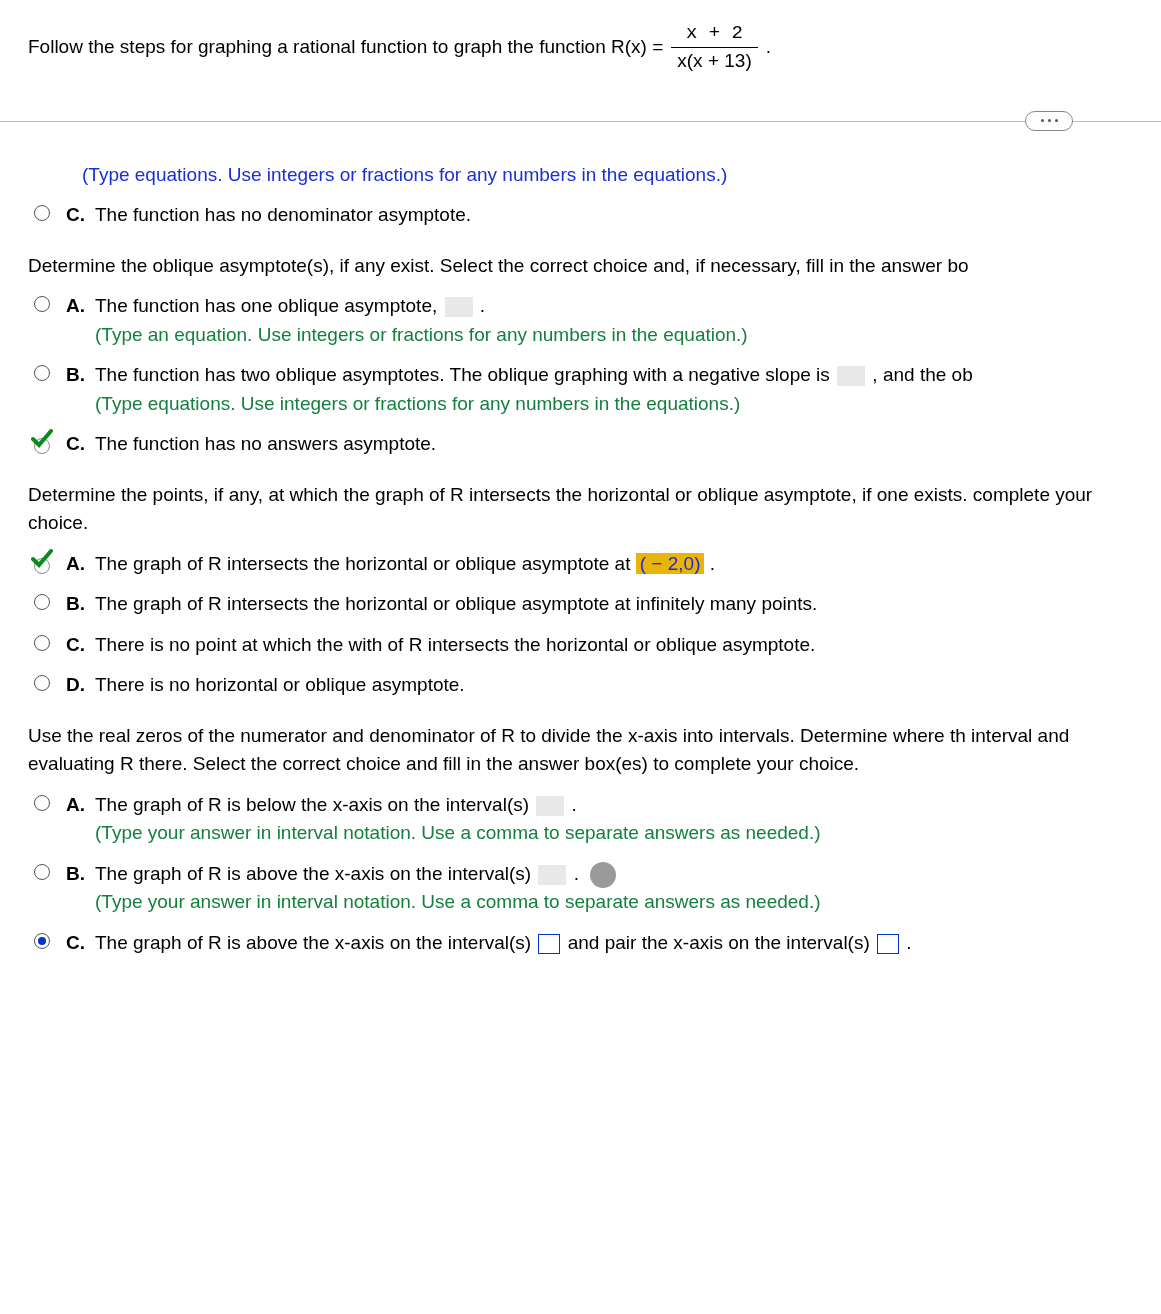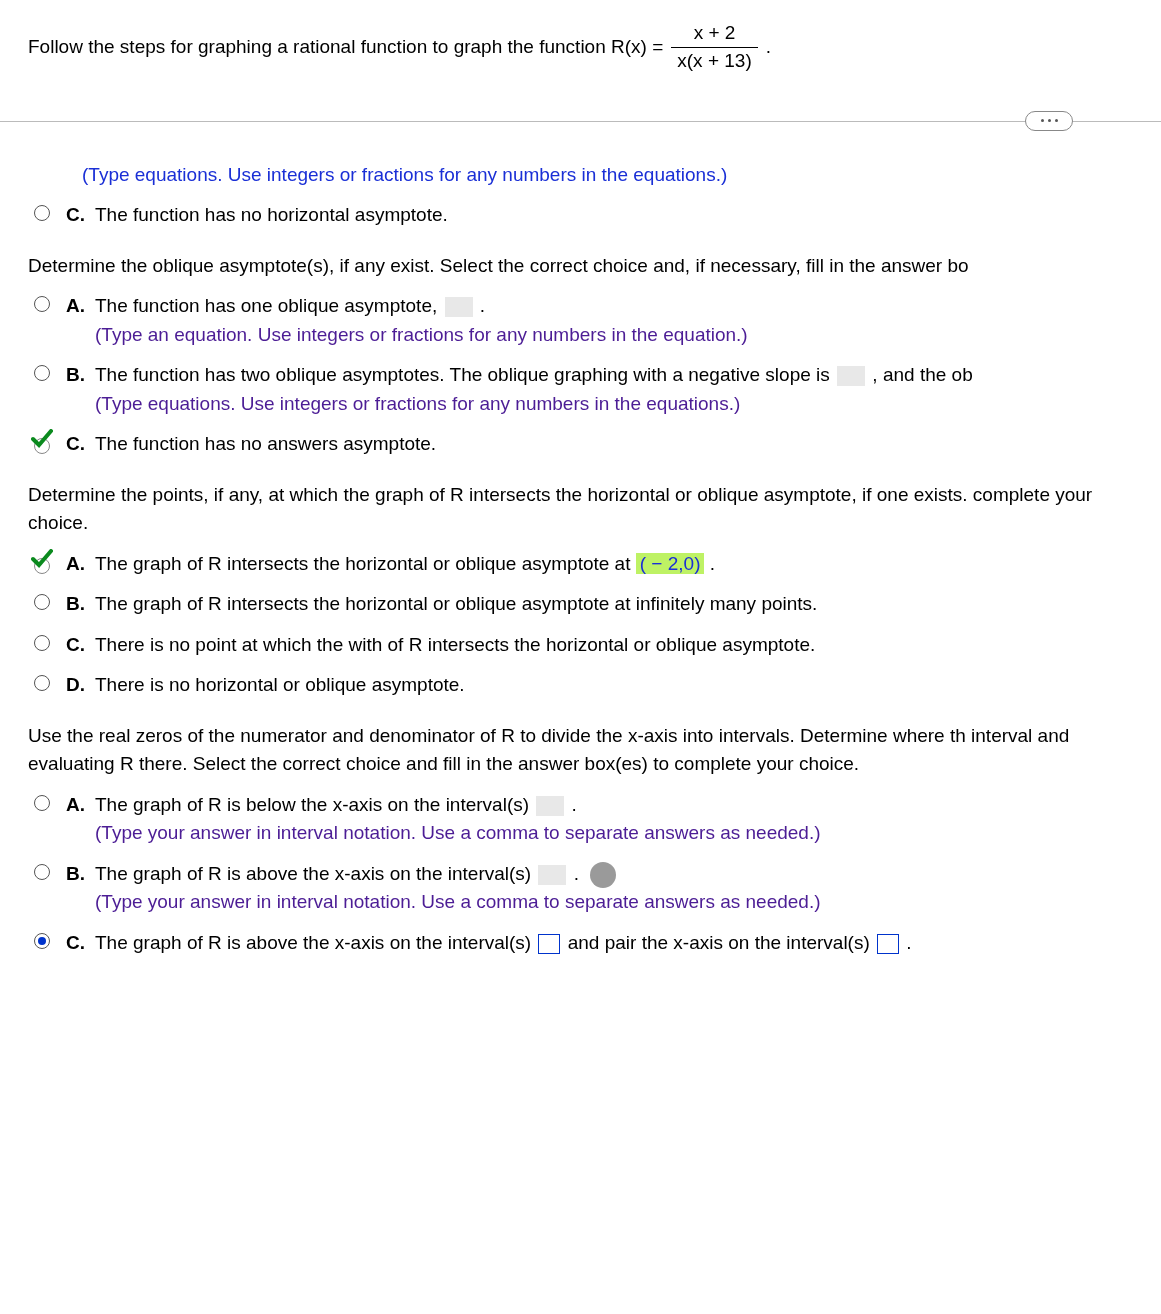--- a/index.html
+++ b/index.html
@@ -20,21 +20,21 @@
     gap: 4px;
   }
   .fraction {
     display: inline-flex;
     flex-direction: column;
     align-items: center;
     vertical-align: middle;
     margin: 0 4px;
     line-height: 1.2;
   }
-  .fraction .num { padding: 0 6px 2px 6px; }
+  .fraction .num { padding: 0 6px 2px 6px; font-family: Liberation Mono, monospace; }
   .fraction .den { border-top: 1.5px solid #000; padding: 2px 6px 0 6px; }
   .divider-row {
     position: relative;
     margin: 38px 0 28px 0;
     height: 22px;
   }
   .divider-line {
     position: absolute;
     top: 10px; left: -28px; right: -28px;
     border-top: 1px solid #bbb;
@@ -80,38 +80,38 @@
   .radio.checked-correct { border-color: #888; }
   .checkmark-wrap { position: relative; width:16px;height:16px;margin-top:4px;flex:0 0 auto; }
   .checkmark-wrap .radio { position:absolute; top:0;left:0; }
   .checkmark-wrap svg { position:absolute; top:-5px; left:-3px; }
   .letter {
     font-weight: bold;
     margin: 0 10px 0 16px;
     flex: 0 0 auto;
   }
   .choice-body { flex: 1 1 auto; }
-  .sub-hint { color:#4c1d95; display:block; }
+  .sub-hint { color:#15803d; display:block; }
   .blank-small {
     display: inline-block;
     width: 28px; height: 20px;
     background: #e8e8e8;
     vertical-align: middle;
     margin: 0 2px;
   }
   .blank-box {
     display: inline-block;
     width: 22px; height: 20px;
     border: 1.5px solid #0033cc;
     vertical-align: middle;
     margin: 0 2px;
   }
   .filled-answer {
     color: #1a2fd6;
-    background: #bef264;
+    background: #eab308;
     padding: 0 4px;
   }
   .indent { padding-left: 54px; }
   .gray-dot {
     display:inline-block;
     width:26px;height:26px;border-radius:50%;
     background:#9a9a9a;vertical-align:middle;margin:0 6px;
   }
 </style>
 </head>
@@ -132,21 +132,21 @@
       <span></span>
       <span></span>
       <span></span>
     </div>
 </div>
 
 <div class="indent hint">(Type equations. Use integers or fractions for any numbers in the equations.)</div>
 <div class="choice-row">
   <span class="radio"></span>
   <span class="letter">C.</span>
-  <span class="choice-body">The function has no horizontal asymptote.</span>
+  <span class="choice-body">The function has no denominator asymptote.</span>
 </div>
 
 <div class="question-block">Determine the oblique asymptote(s), if any exist. Select the correct choice and, if necessary, fill in the answer bo</div>
 
 <div class="choice-row">
   <span class="radio"></span>
   <span class="letter">A.</span>
   <span class="choice-body">
     <span>The function has one oblique asymptote,</span>
     <span class="blank-small"></span>

